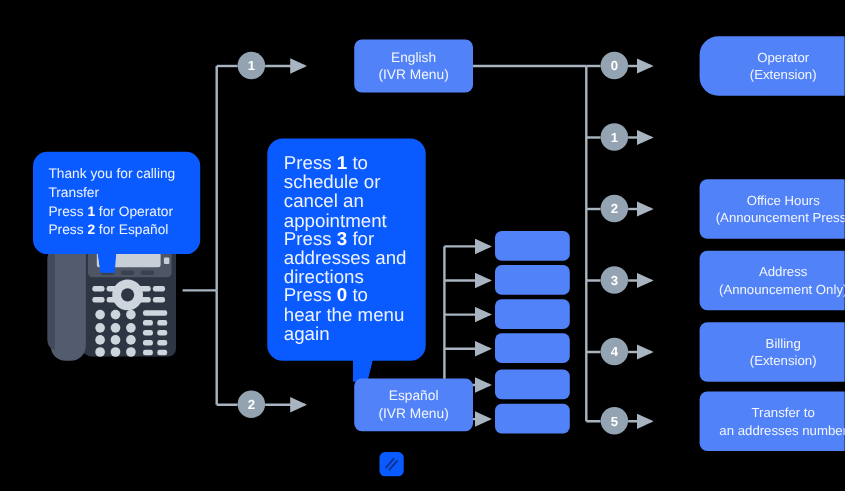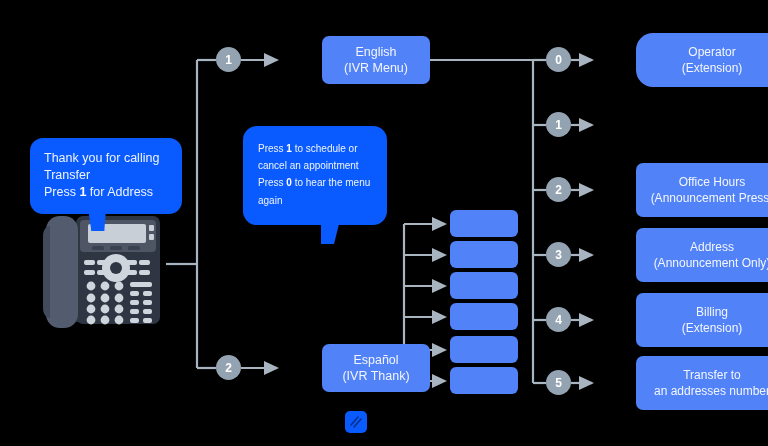--- a/index.html
+++ b/index.html
@@ -52,21 +52,21 @@
     border-right: 4px solid transparent;
     border-top: 18px solid #0a5bff;
     border-bottom: 0;
     transform: skewX(8deg);
     border-radius: 0 0 3px 0;
   }
   .bubble-menu {
     left: 243px; top: 126px;
     width: 144px;
     padding: 14px 15px 16px 15px;
-    font-size: 10px;
+    font-size: 17px;
     line-height: 17.2px;
     border-radius: 14px;
   }
   .bubble-menu .tail {
     position: absolute;
     left: 78px; bottom: -19px;
     width: 0; height: 0;
     border-left: 13px solid #0a5bff;
     border-right: 5px solid transparent;
     border-top: 20px solid #0a5bff;
@@ -225,37 +225,39 @@
     <rect x="96" y="122" width="9" height="5" rx="2" fill="#cfd5dc"></rect>
     <rect x="109" y="122" width="9" height="5" rx="2" fill="#cfd5dc"></rect>
 
     <path d="M12,34 C12,26 18,20 26,20 L30,20 C38,20 44,26 44,34 L44,118 C44,126 38,132 30,132 L26,132 C18,132 12,126 12,118 Z" fill="#525c6e"></path>
     <path d="M9,40 C9,34 12,30 16,30 L16,122 C12,122 9,118 9,112 Z" fill="#424b5c"></path>
   </svg>
 
   <div class="bubble bubble-greeting">
     <span class="txt">Thank you for calling</span>
     <span class="txt">Transfer</span>
-    <span class="txt"><span>Press </span><b>1</b><span> for Address</span></span>
+    <span class="txt"><span>Press </span><b>1</b><span> for Operator</span></span>
+    <span class="txt"><span>Press </span><b>2</b><span> for Español</span></span>
     <span class="tail"></span>
   </div>
 
   <div class="bubble bubble-menu">
     <span class="txt"><span>Press </span><b>1</b><span> to schedule or cancel an appointment</span></span>
+    <span class="txt"><span>Press </span><b>3</b><span> for addresses and directions</span></span>
     <span class="txt"><span>Press </span><b>0</b><span> to hear the menu again</span></span>
     <span class="tail"></span>
   </div>
 
   <div class="badge" style="left:216px; top:47px;">1</div>
   <div class="node node-ivr" style="left:282px; top:36px;">English
 (IVR Menu)</div>
 
   <div class="badge" style="left:216px; top:355px;">2</div>
   <div class="node node-ivr" style="left:282px; top:344px;">Español
-(IVR Thank)</div>
+(IVR Menu)</div>
 
   <div class="node-slot" style="left:450px; top:210px;"></div>
   <div class="node-slot" style="left:450px; top:241px;"></div>
   <div class="node-slot" style="left:450px; top:272px;"></div>
   <div class="node-slot" style="left:450px; top:303px;"></div>
   <div class="node-slot" style="left:450px; top:336px;"></div>
   <div class="node-slot" style="left:450px; top:367px;"></div>
 
   <div class="badge" style="left:546px; top:47px;">0</div>
   <div class="node node-dest" style="left:596px; top:33px;border-radius:17px;">Operator

